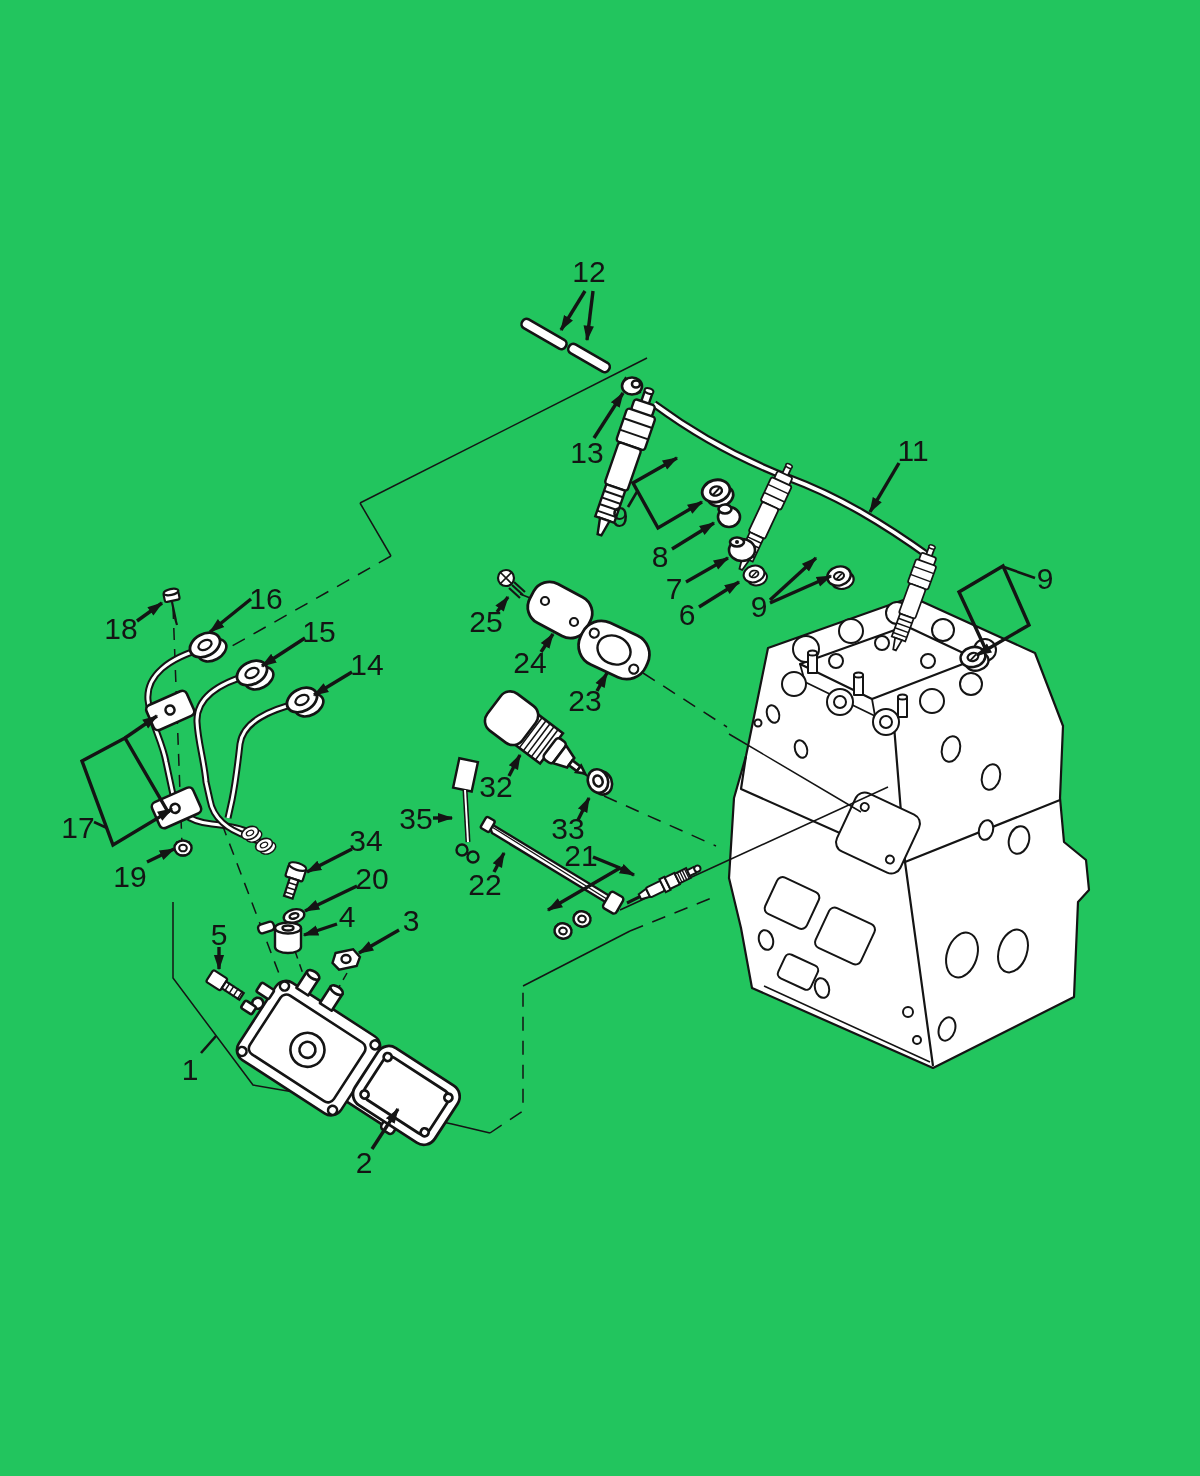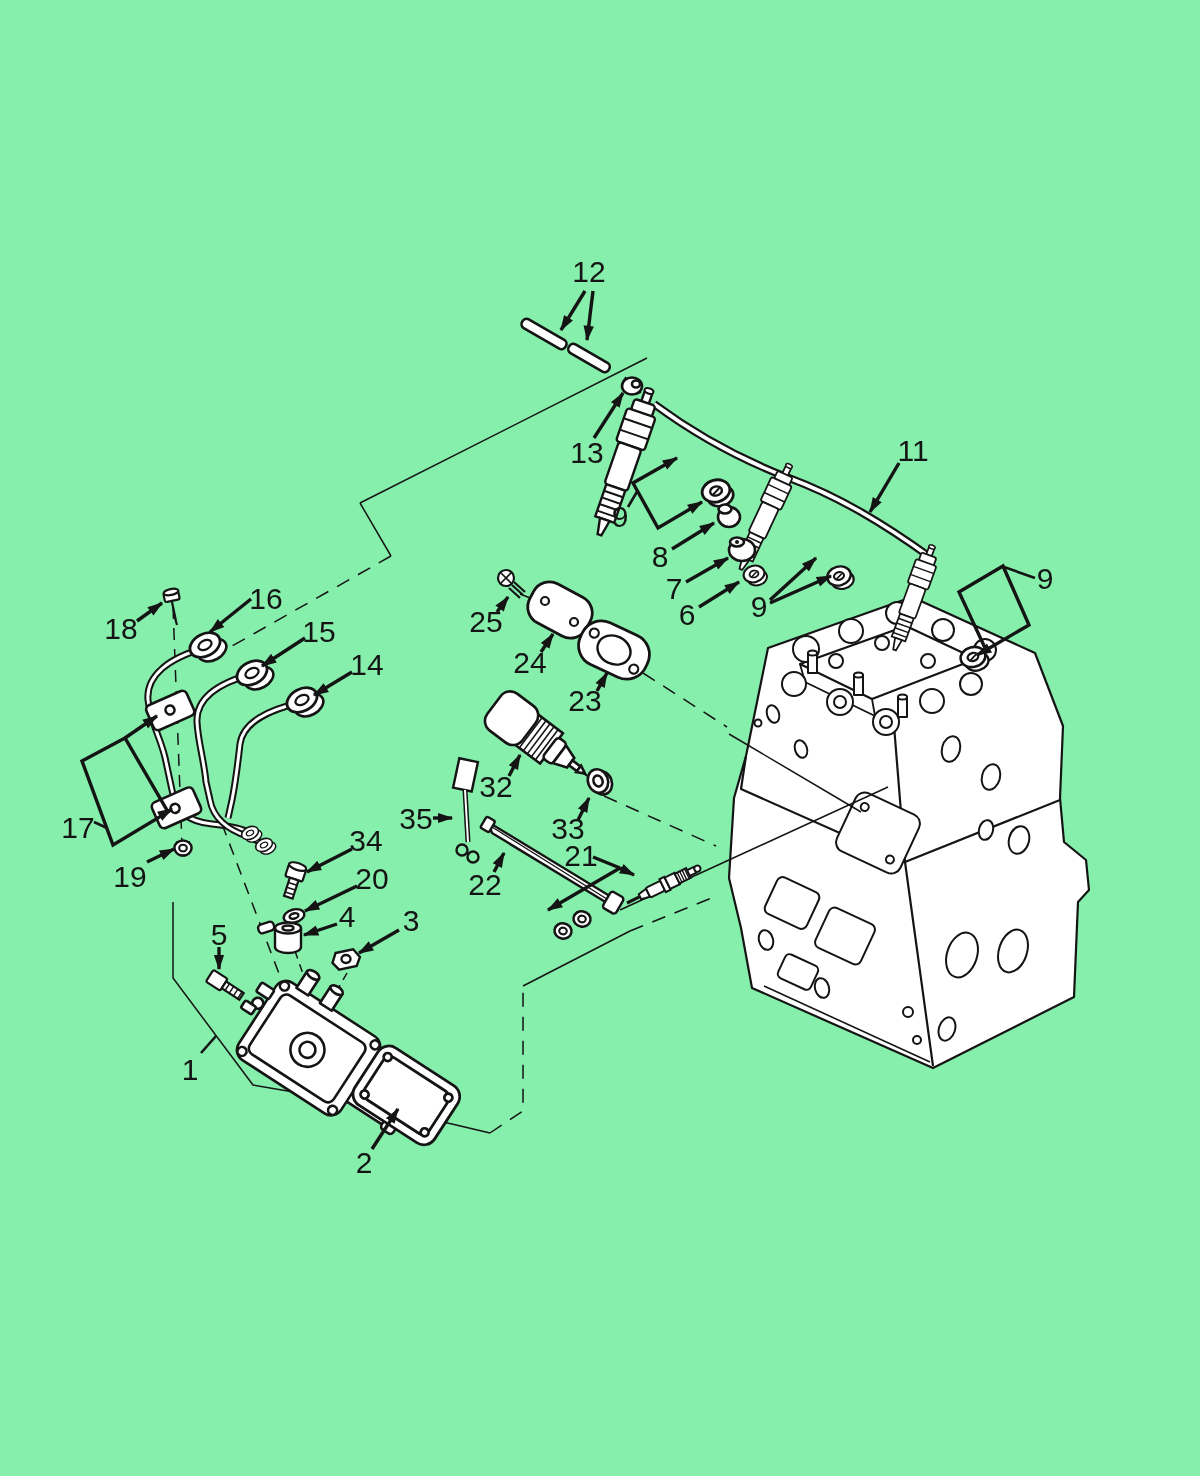--- a/index.html
+++ b/index.html
@@ -1,16 +1,16 @@
 <!DOCTYPE html>
 <html><head>
 <meta charset="utf-8">
 <style>
   html,body{margin:0;padding:0;background:#ffffff;}
-  .stage{position:relative;width:1200px;height:1476px;background:#86efac;overflow:hidden;}
+  .stage{position:relative;width:1200px;height:1476px;background:#22c55e;overflow:hidden;}
   svg{display:block;}
   text.callout{font-family:"Liberation Sans","DejaVu Sans",sans-serif;font-size:30px;fill:#141414;}
 </style>
 </head>
 <body>
 
 <div class="stage">
 <svg width="1200" height="1476" viewBox="0 0 1200 1476">
   <defs>
     <marker id="arw" viewBox="0 0 12 10" refX="11" refY="5" markerWidth="16" markerHeight="13" markerUnits="userSpaceOnUse" orient="auto-start-reverse">

